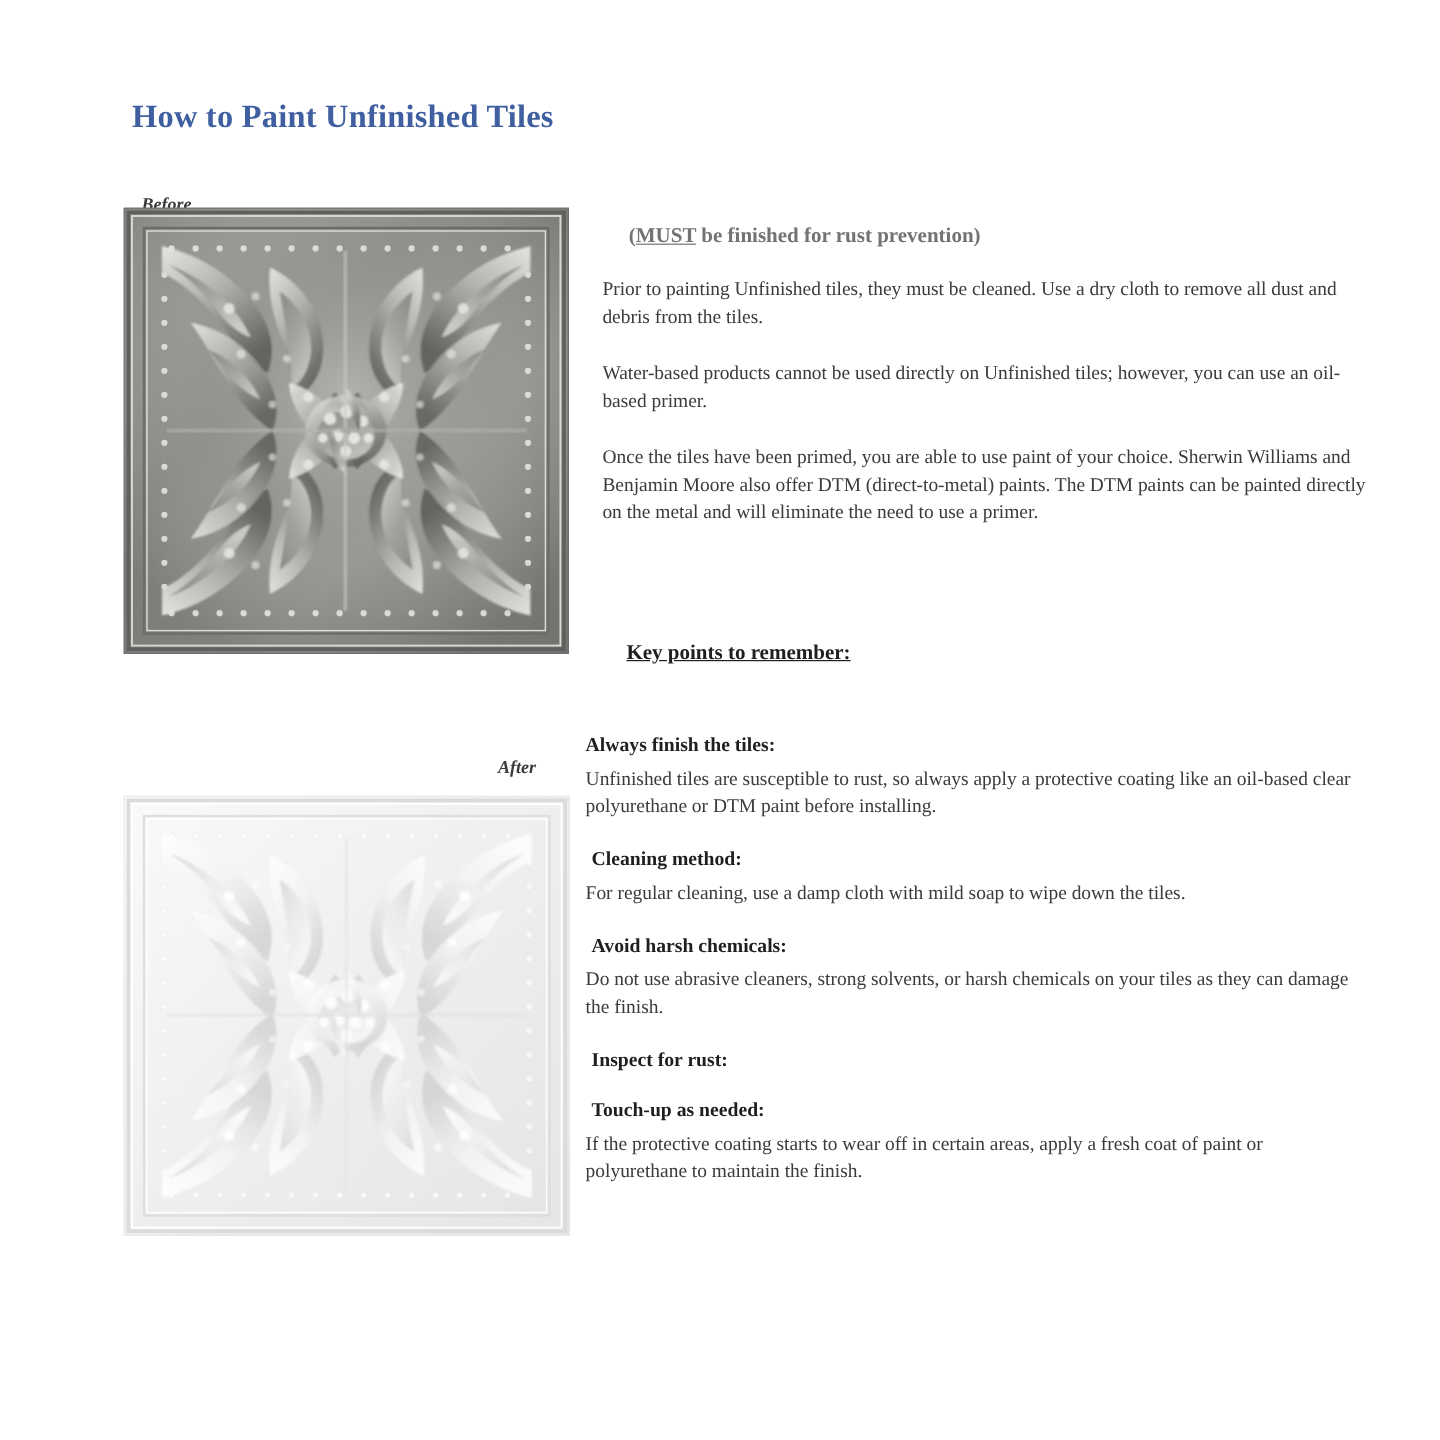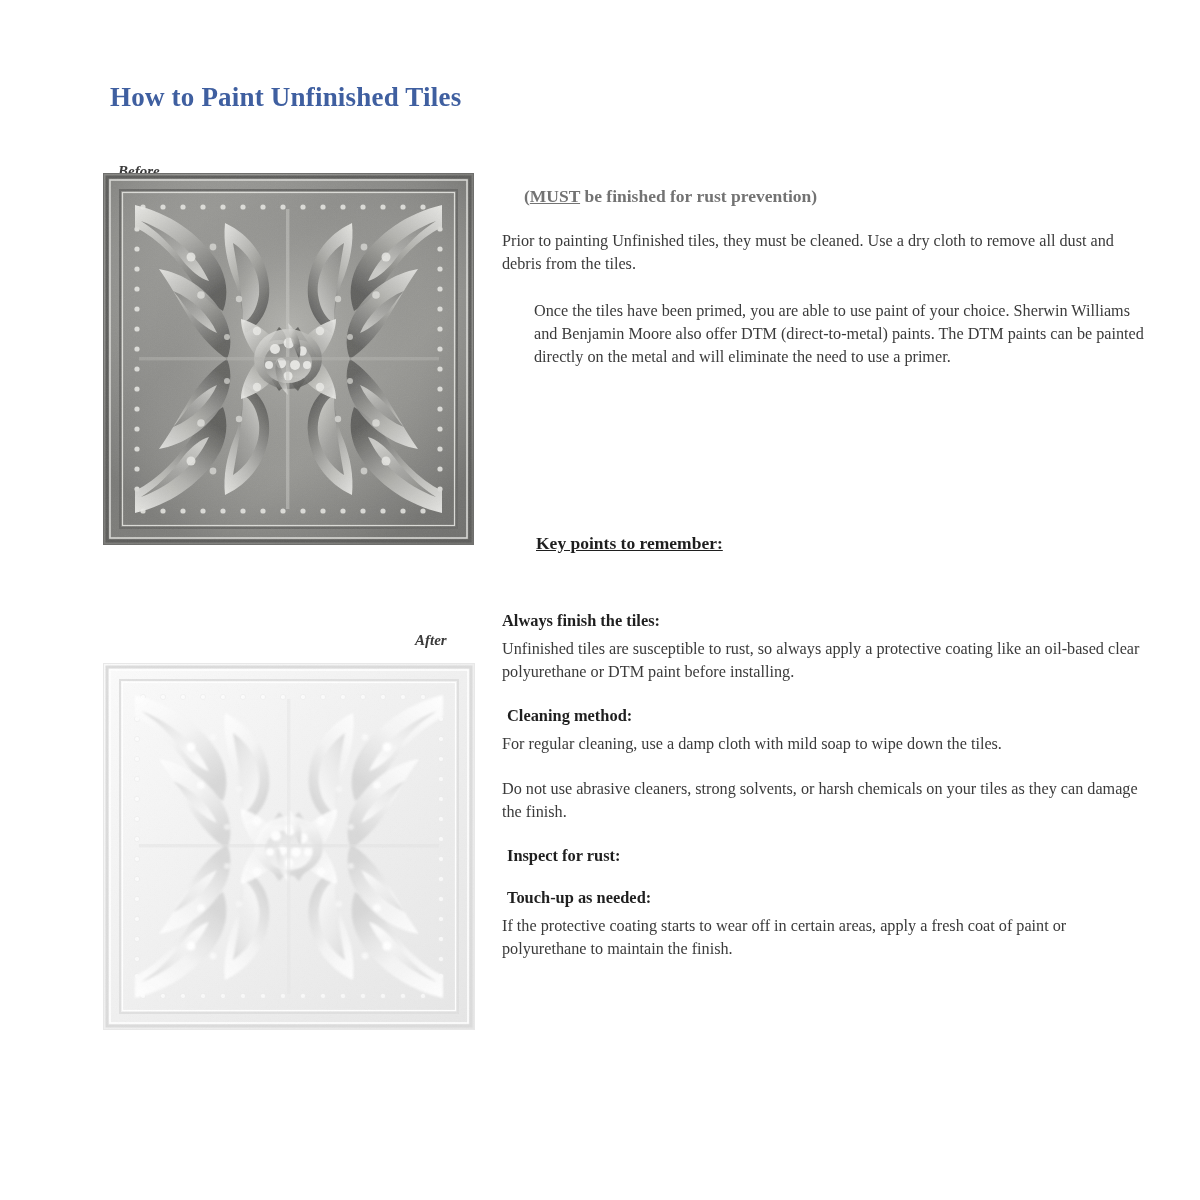--- a/index.html
+++ b/index.html
@@ -73,28 +73,28 @@
   }
   .block-heading.indent-lg { padding-left: 22px; }
 
   .body-par {
     font-size: 16.2px;
     line-height: 1.42;
     color: #3b3b3b;
     margin: 0 0 24px 0;
     text-align: left;
   }
-  .body-par:last-child { margin-bottom: 0; margin-left: 32px; }
+  .body-par:last-child { margin-bottom: 0; }
 
   .u { text-decoration: underline; }
 
   
   .keypoints-col {
     position: absolute;
-    left: 502px;
+    left: 488px;
     top: 533px;
     width: 650px;
   }
 
   .keypoints-title {
     font-size: 17.5px;
     font-weight: bold;
     color: #1f1f1f;
     padding-left: 34px;
     margin: 0 0 57px 0;
@@ -467,37 +467,39 @@
       </g>
 
       <rect x="0" y="0" width="372" height="367" filter="url(#grain2)" opacity="0.55"></rect>
       <rect x="0" y="0" width="372" height="367" fill="none" stroke="#e8e8e8" stroke-width="2"></rect>
     </svg>
   </div>
 
   <div class="content-col">
     <div class="block-heading indent-lg">(<span class="u">MUST</span> be finished for rust prevention)</div>
     <p class="body-par">Prior to painting Unfinished tiles, they must be cleaned.  Use a dry cloth to remove all dust and debris from the tiles.</p>
+    <p class="body-par">Water-based products cannot be used directly on Unfinished tiles; however, you can use an oil-based primer.</p>
     <p class="body-par">Once the tiles have been primed, you are able to use paint of your choice. Sherwin Williams and Benjamin Moore also offer DTM (direct-to-metal) paints.  The DTM paints can be painted directly on the metal and will eliminate the need to use a primer.</p>
   </div>
 
   <div class="keypoints-col">
     <div class="keypoints-title">Key points to remember:</div>
 
     <div class="kp-item">
       <div class="kp-head flush">Always finish the tiles:</div>
       <p class="kp-body">Unfinished tiles are susceptible to rust, so always apply a protective coating like an oil-based clear polyurethane or DTM paint before installing.</p>
     </div>
 
     <div class="kp-item">
       <div class="kp-head">Cleaning method:</div>
       <p class="kp-body">For regular cleaning, use a damp cloth with mild soap to wipe down the tiles.</p>
     </div>
 
     <div class="kp-item">
+      <div class="kp-head">Avoid harsh chemicals:</div>
       <p class="kp-body">Do not use abrasive cleaners, strong solvents, or harsh chemicals on your tiles as they can damage the finish.</p>
     </div>
 
     <div class="kp-item">
       <div class="kp-head">Inspect for rust:</div>
     </div>
 
     <div class="kp-item">
       <div class="kp-head">Touch-up as needed:</div>
       <p class="kp-body">If the protective coating starts to wear off in certain areas, apply a fresh coat of paint or polyurethane to maintain the finish.</p>

